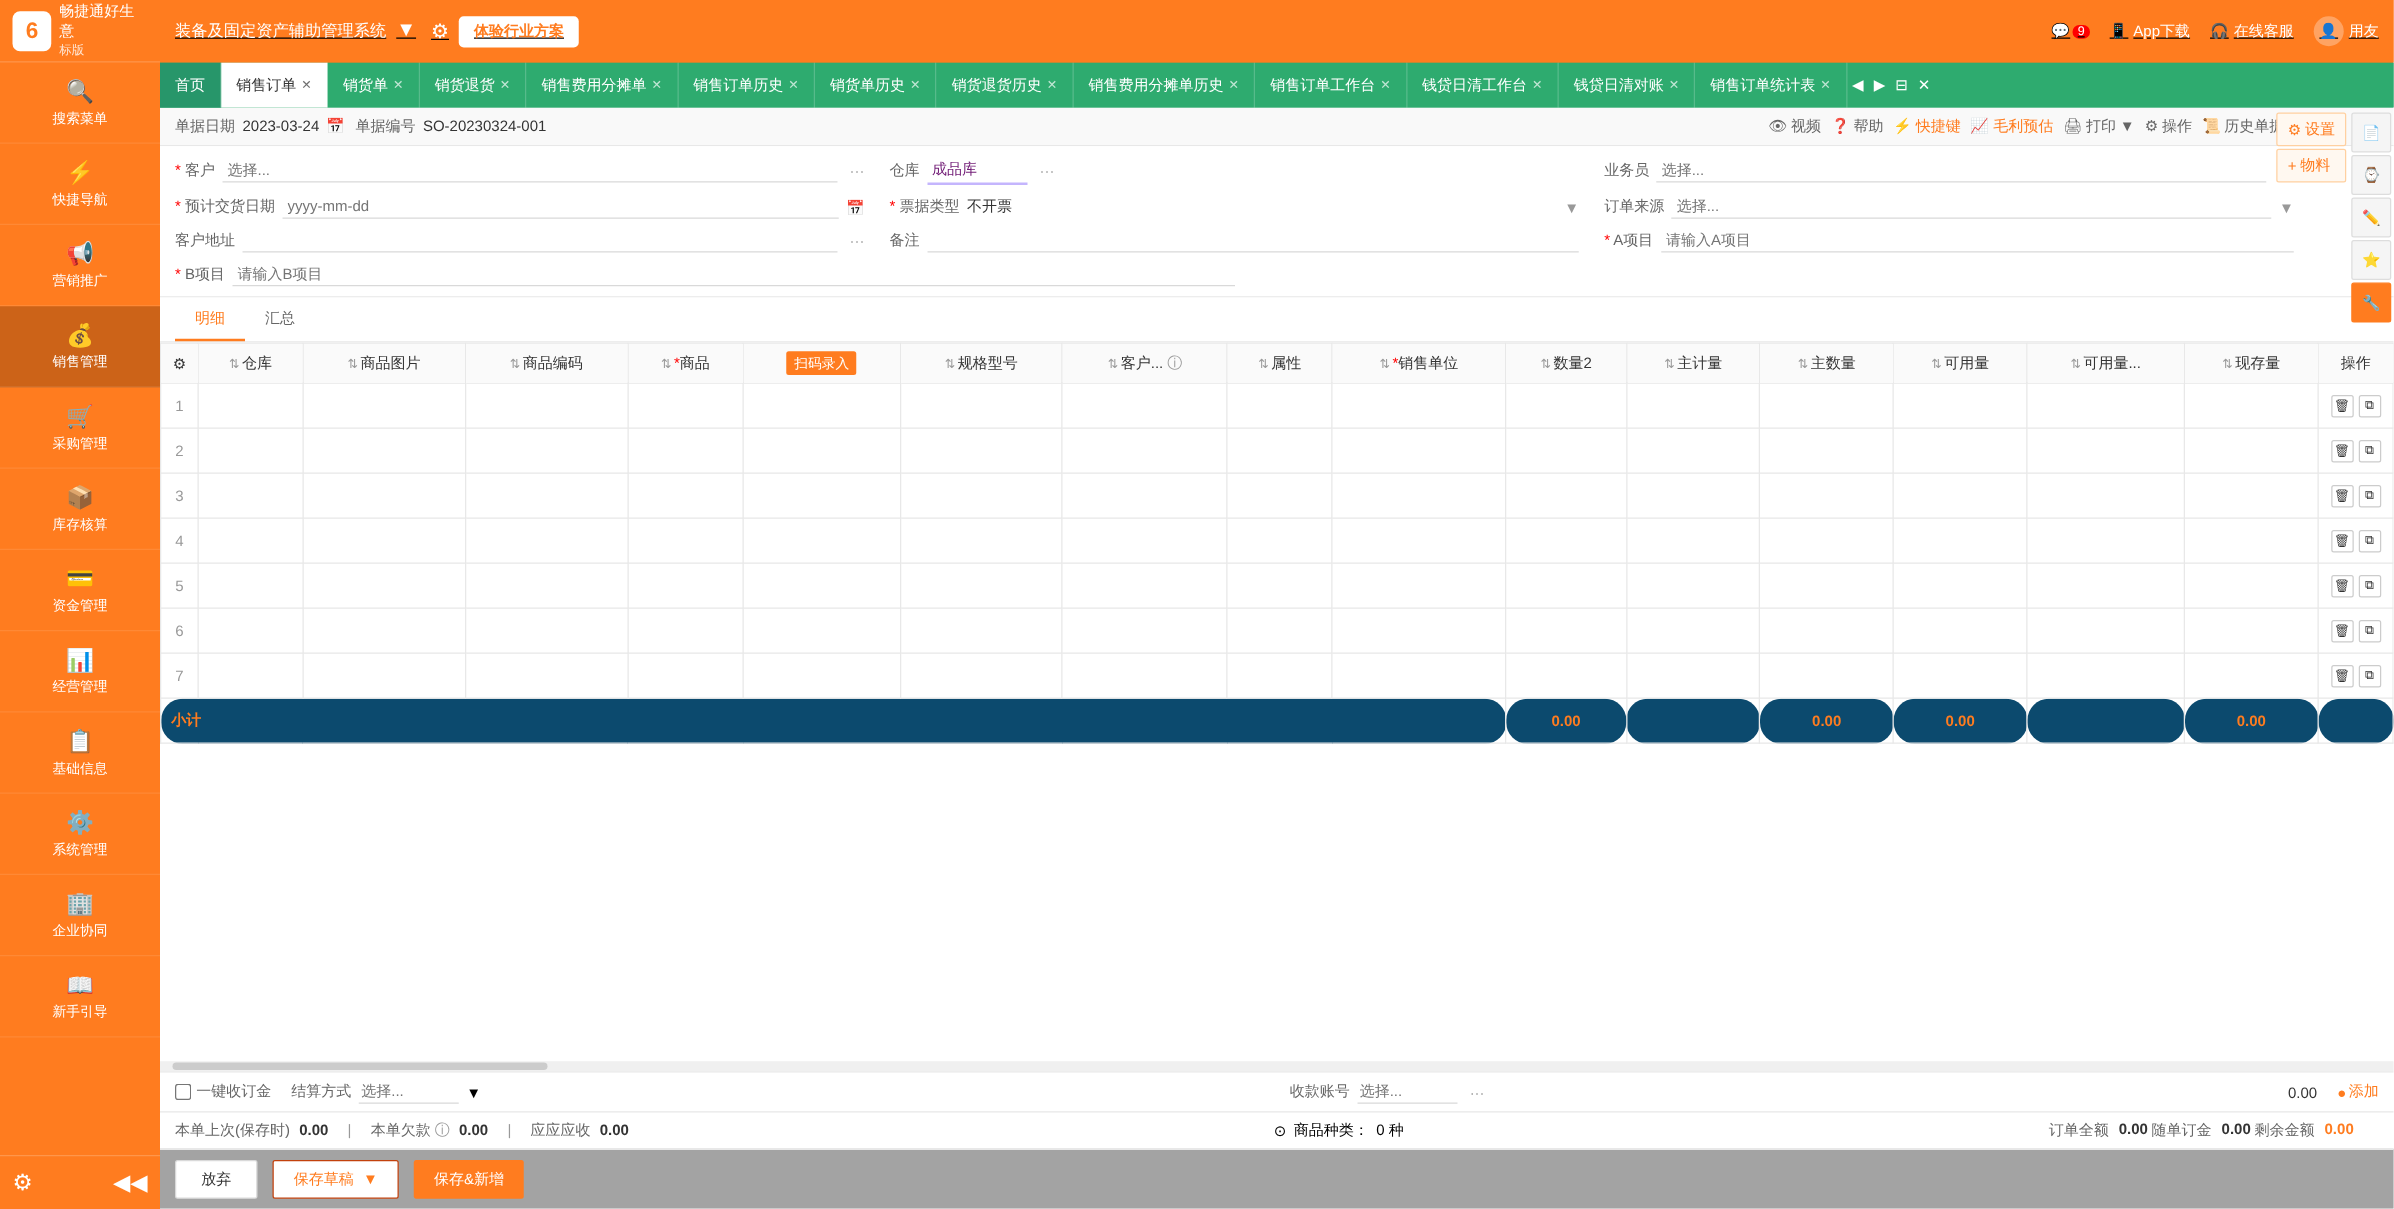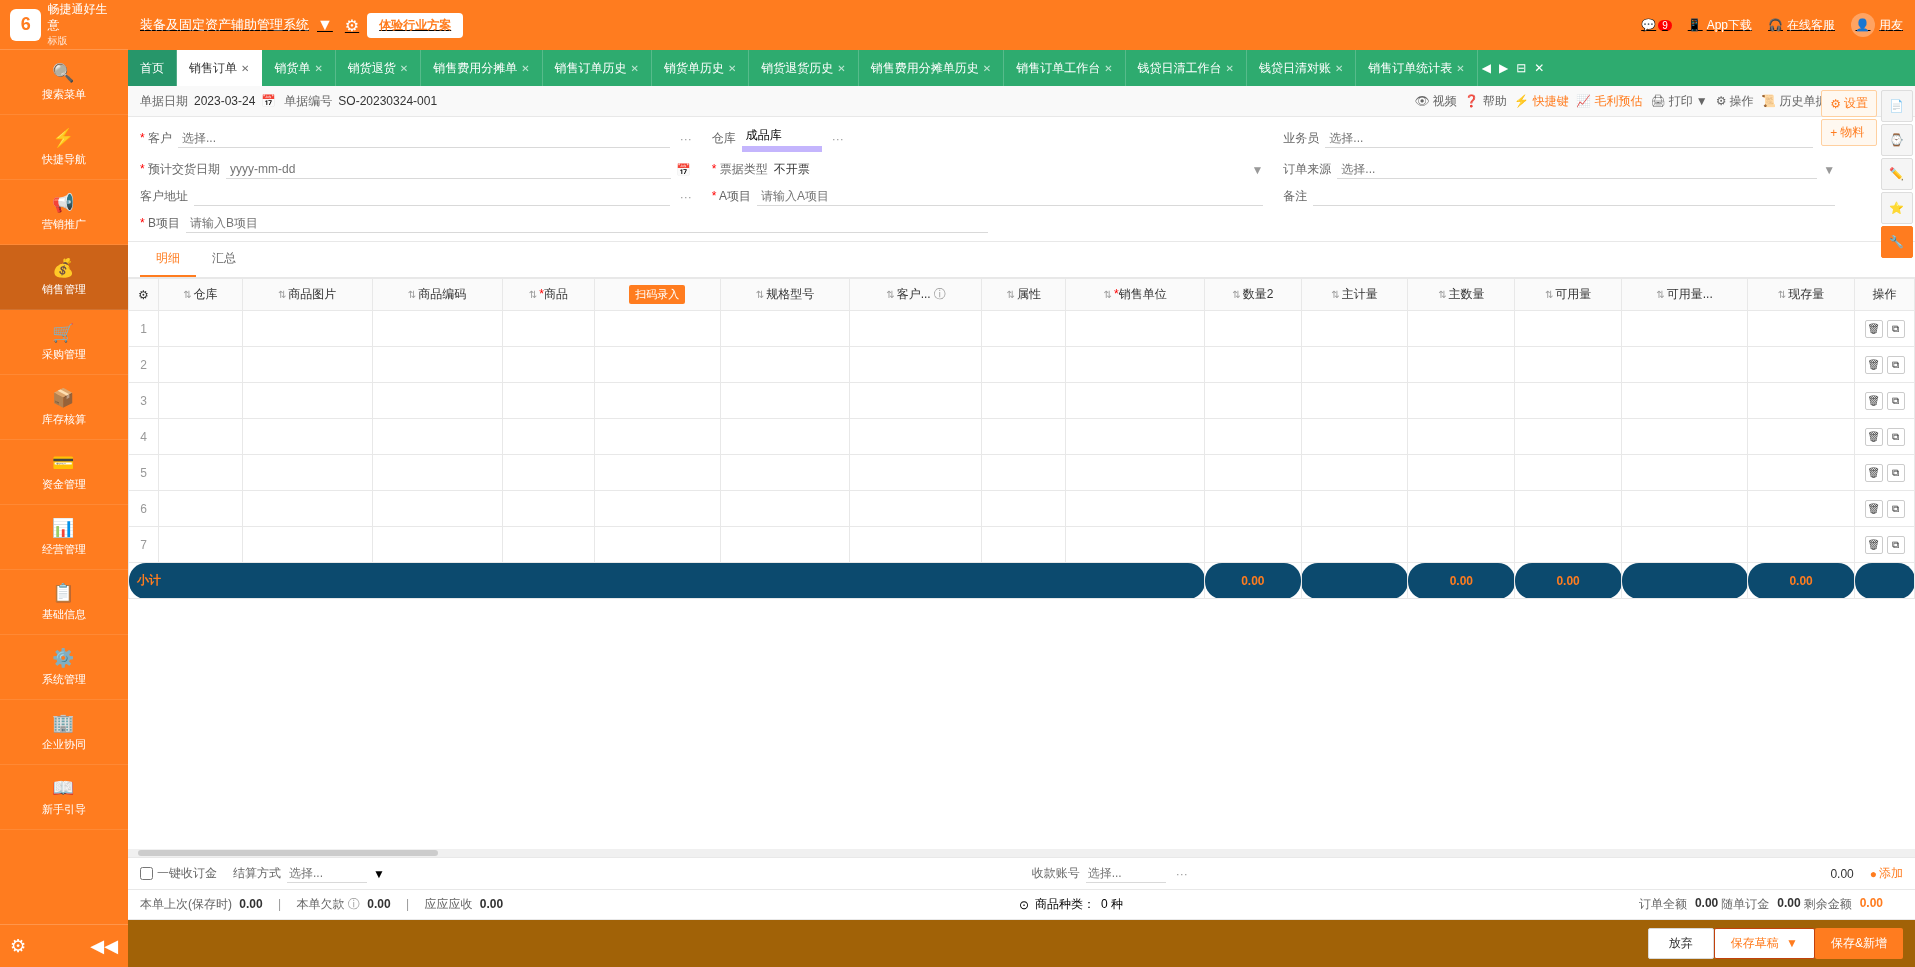--- a/index.html
+++ b/index.html
@@ -412,21 +412,21 @@
 
     <div class="form-body" style="padding-right:80px">
       <div class="form-row">
         <div class="form-field" style="flex:1.5">
           <span class="fl required">客户</span>
           <input class="form-input" placeholder="选择..." style="">
           <span class="field-dots">···</span>
         </div>
         <div class="form-field" style="flex:1.5;margin-left:20px">
           <span class="fl">仓库</span>
-          <span style="color:#000000;border-bottom:6px solid #c4b5fd;padding:2px 40px 2px 4px">成品库</span>
+          <span style="color:#701a75;border-bottom:2px solid #c4b5fd;padding:2px 40px 2px 4px">成品库</span>
           <span class="field-dots">···</span>
         </div>
         <div class="form-field" style="flex:1.5;margin-left:20px">
           <span class="fl">业务员</span>
           <input class="form-input" placeholder="选择..." style="">
           <span class="field-dots">···</span>
         </div>
       </div>
       <div class="form-row">
         <div class="form-field" style="flex:1.5">
@@ -445,26 +445,26 @@
           <span class="select-arrow">▼</span>
         </div>
       </div>
       <div class="form-row">
         <div class="form-field" style="flex:1.5">
           <span class="fl">客户地址</span>
           <input class="form-input" style="">
           <span class="field-dots">···</span>
         </div>
         <div class="form-field" style="flex:1.5;margin-left:20px">
+          <span class="fl">备注</span>
+          <input class="form-input" style="flex: 1 1 0%;">
+        </div>
+        <div class="form-field" style="flex:1.5;margin-left:20px">
           <span class="fl required">A项目</span>
           <input class="form-input" placeholder="请输入A项目" style="flex: 1 1 0%;">
-        </div>
-        <div class="form-field" style="flex:1.5;margin-left:20px">
-          <span class="fl">备注</span>
-          <input class="form-input" style="flex: 1 1 0%;">
         </div>
       </div>
       <div class="form-row" style="margin-bottom:0">
         <div class="form-field" style="flex:0.5">
           <span class="fl required">B项目</span>
           <input class="form-input" placeholder="请输入B项目" style="min-width: 200px;">
         </div>
       </div>
     </div>
 
@@ -783,21 +783,21 @@
           <span style="color:#666">随单订金</span>
           <span style="color:#333;font-weight:bold">0.00</span>
         </div>
         <div style="display:flex;gap:8px">
           <span style="color:#666">剩余金额</span>
           <span style="color:#ff7c1f;font-weight:bold">0.00</span>
         </div>
       </div>
     </div>
 
-    <div style="display:flex;justify-content:flex-end;gap:0;padding:8px 12px;background:#a16207;border-top:1px solid #e8e8e8">
+    <div style="display:flex;justify-content:flex-start;gap:12px;padding:8px 12px;background:#a3a3a3;border-top:1px solid #e8e8e8">
       <button class="btn-discard">放弃</button>
       <button class="btn-save-draft">
         <span>保存草稿</span>
         <span style="margin-left:4px">▼</span>
       </button>
       <button class="btn-save-new">保存&amp;新增</button>
     </div>
 
   </div>
 </div>

